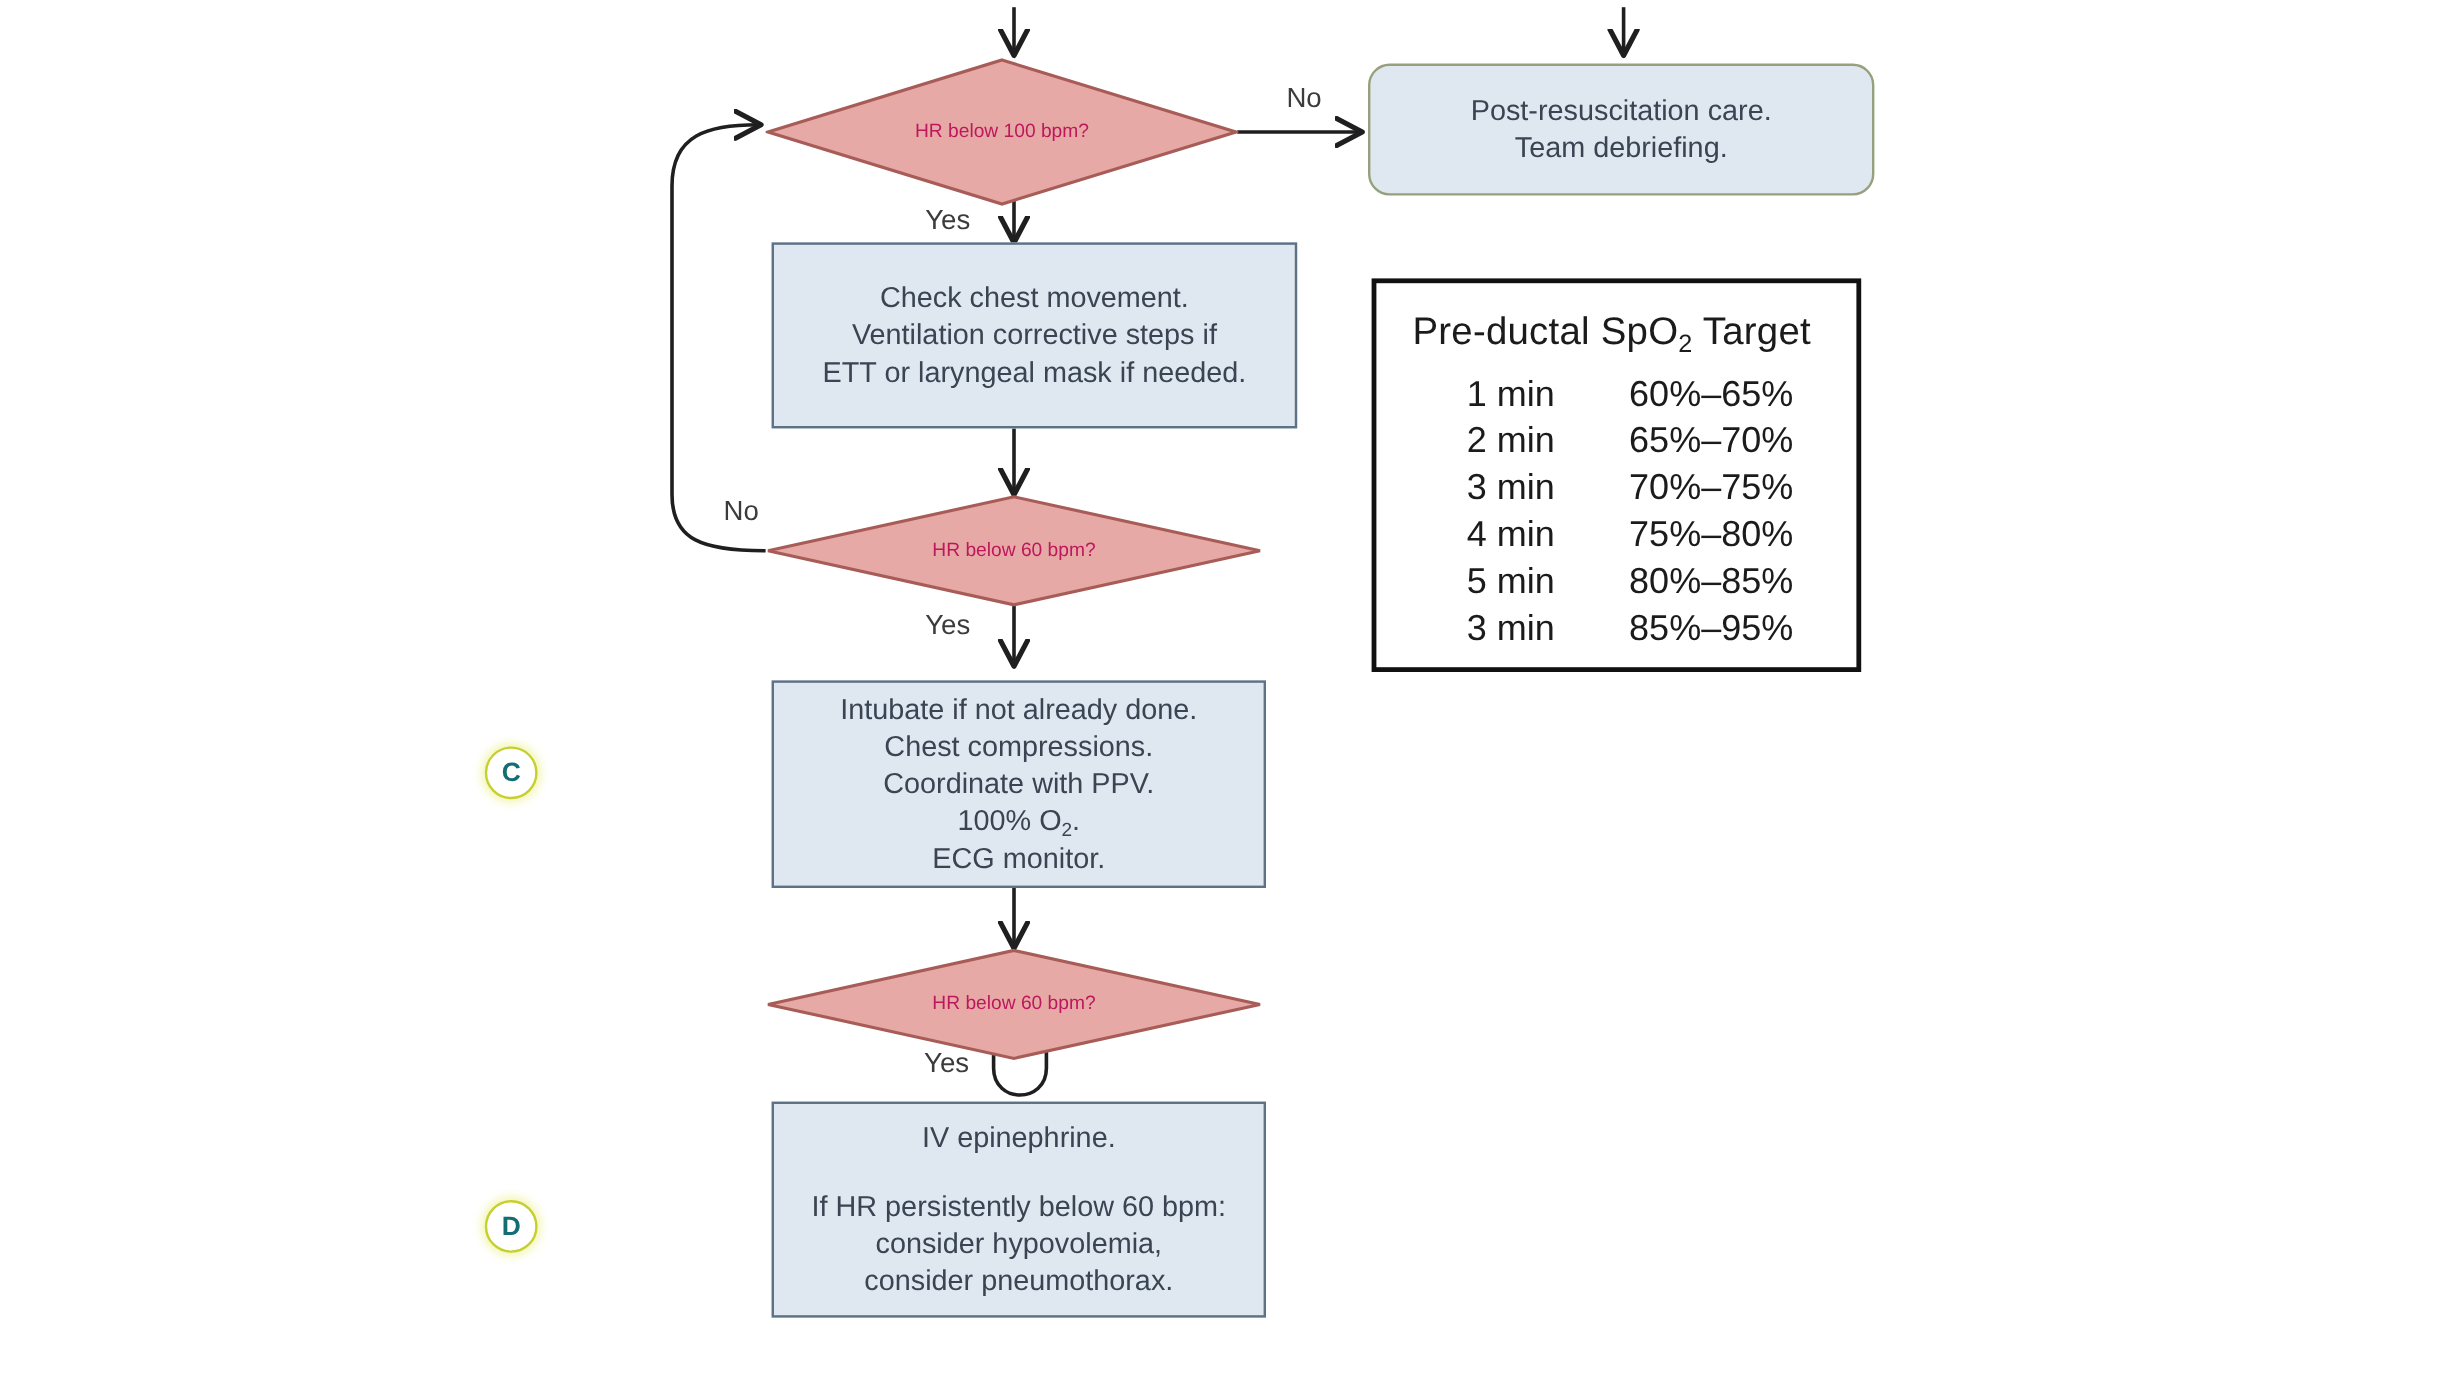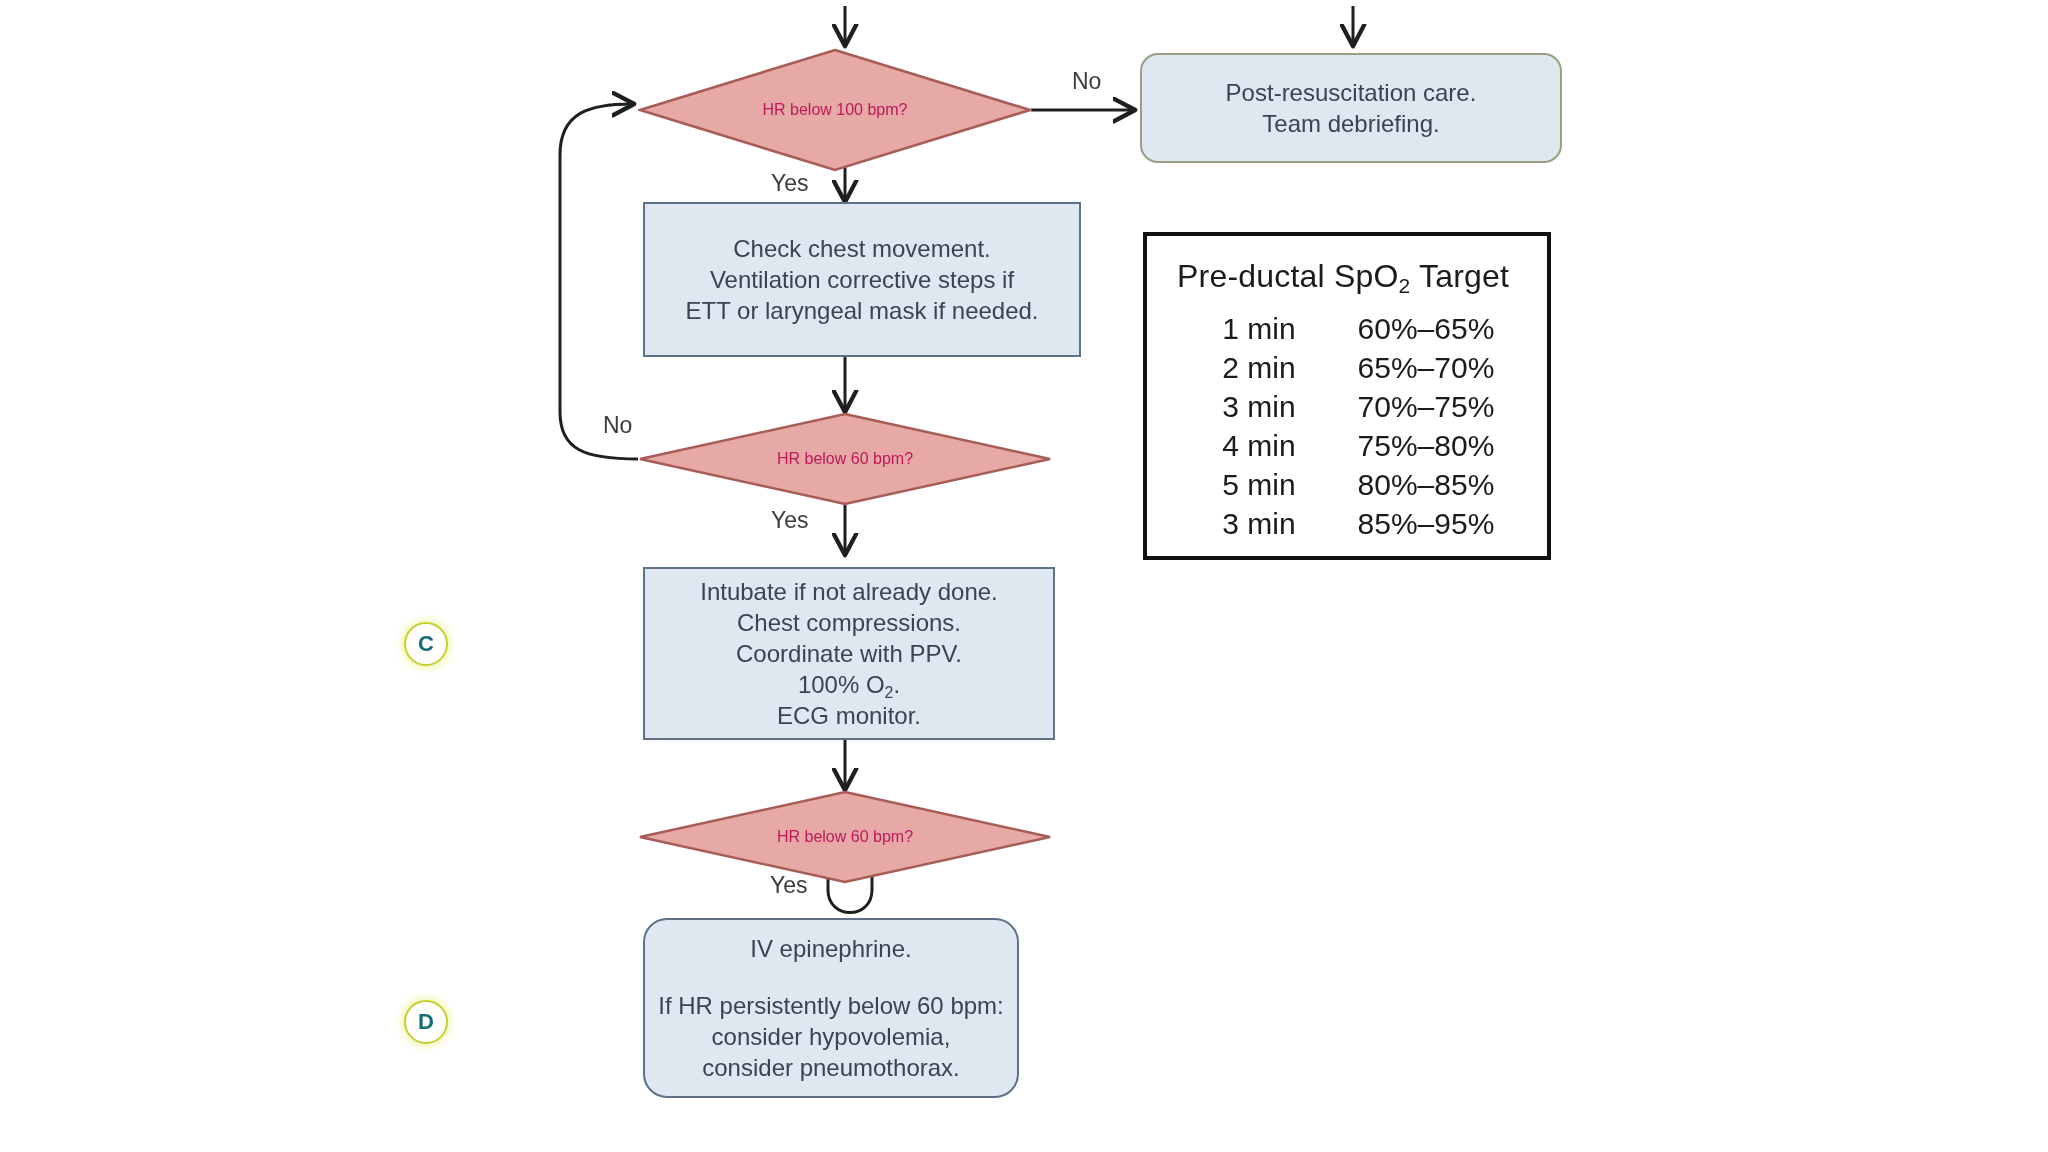--- a/index.html
+++ b/index.html
@@ -232,21 +232,21 @@
 
   <div class="node decision" style="left:638px; top:790px; width:414px; height:94px;">
     <svg class="dia" viewBox="0 0 414 94" preserveAspectRatio="none">
       <polygon points="207,2 412,47 207,92 2,47" fill="#e6a9a5" stroke="#a85c57" stroke-width="2.6"></polygon>
     </svg>
     <div class="dlabel">
       <span class="ln">HR below 60 bpm?</span>
     </div>
   </div>
 
-  <div class="node proc" style="left:643px; top:918px; width:376px; height:180px;border-radius:24px;">
+  <div class="node proc" style="left:643px; top:918px; width:412px; height:180px;">
     <div class="txt">
       <span class="ln">IV epinephrine.</span>
       <span class="gap"></span>
       <span class="ln">If HR persistently below 60 bpm:</span>
       <span class="ln">consider hypovolemia,</span>
       <span class="ln">consider pneumothorax.</span>
     </div>
   </div>
 
   <div class="elabel" style="left:1072px; top:68px;">No</div>

